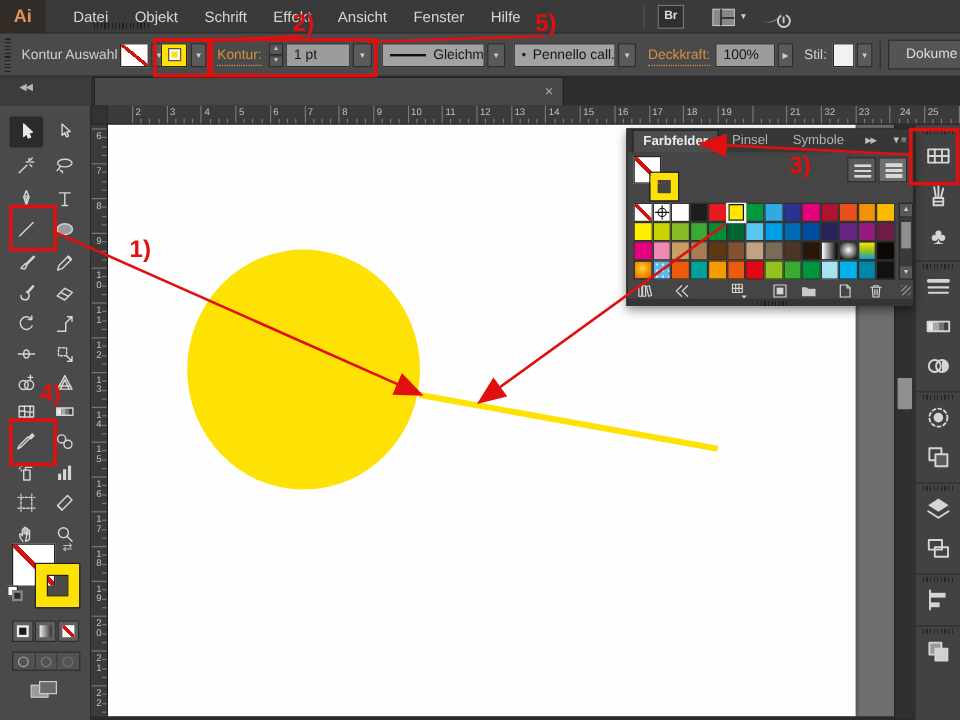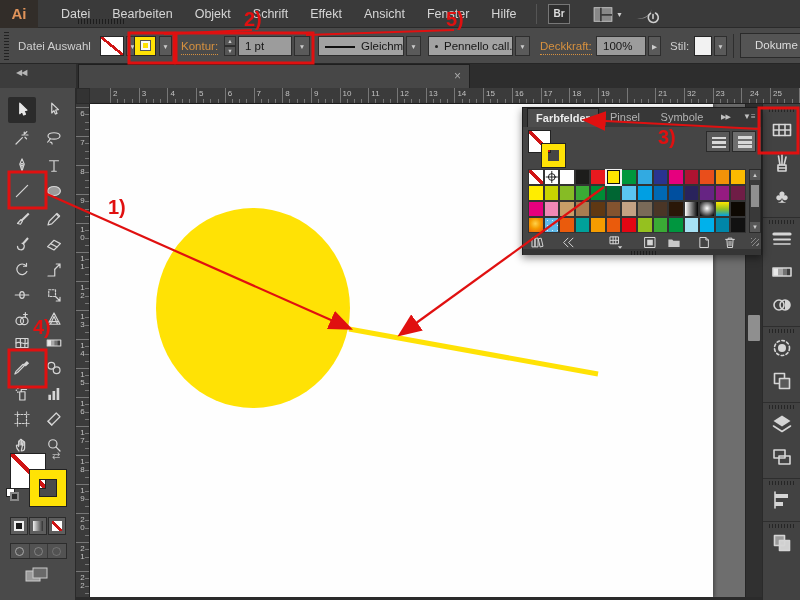--- a/index.html
+++ b/index.html
@@ -134,21 +134,20 @@
 #overlay { position:absolute; left:0; top:0; width:800px; height:600px; pointer-events:none; z-index:50; }
 </style>
 </head>
 <body>
 <div id="app">
 
 <div id="menubar">
   <div id="ai-logo">Ai</div>
   <div id="menu-items">
         <div class="menu-item">Datei</div>
-        <div class="menu-item">Bearbeiten</div>
         <div class="menu-item">Objekt</div>
         <div class="menu-item">Schrift</div>
         <div class="menu-item">Effekt</div>
         <div class="menu-item">Ansicht</div>
         <div class="menu-item">Fenster</div>
         <div class="menu-item">Hilfe</div>
       </div>
   <div id="menu-sep"></div>
   <div id="br-btn">Br</div>
   <div id="workspace-btn">
@@ -161,21 +160,21 @@
   <div id="cslive-btn">
     <svg width="26" height="22" viewBox="0 0 26 22">
           <path d="M2 15c7 1.5 13-2 16-9-3.5 9-9 11-16 9z" fill="#9a9a9a"></path>
           <path d="M19 11.5v4M21.5 10a5 5 0 1 1-5 .3" stroke="#cfcfcf" stroke-width="1.6" fill="none" stroke-linecap="round"></path>
         </svg>
   </div>
 </div>
 
 <div id="controlbar">
   <div id="cb-grip"></div>
-  <div class="cb-label" style="left:18px; top:10px;">Datei Auswahl</div>
+  <div class="cb-label" style="left:18px; top:10px;">Kontur Auswahl</div>
   <div class="swatch-box" style="left:100px; width:24px; background:#fff;
        background-image:linear-gradient(to top right, transparent 45%, #cf1414 45%, #cf1414 55%, transparent 55%);"></div>
   <div class="dd" style="left:126px; width:13px;">▼</div>
   <div class="swatch-box" style="left:134px; width:22px; background:#ffe205;">
     <span style="position:absolute; left:6px; top:4px; width:9px; height:9px; border:2px solid #f8f8f8; outline:1px solid #555;"></span>
   </div>
   <div class="dd" style="left:159px; width:13px;">▼</div>
   <div class="cb-label cb-label-orange" style="left:181px; top:10px;">Kontur:</div>
   <div id="stepper">
         <div>▲</div>

